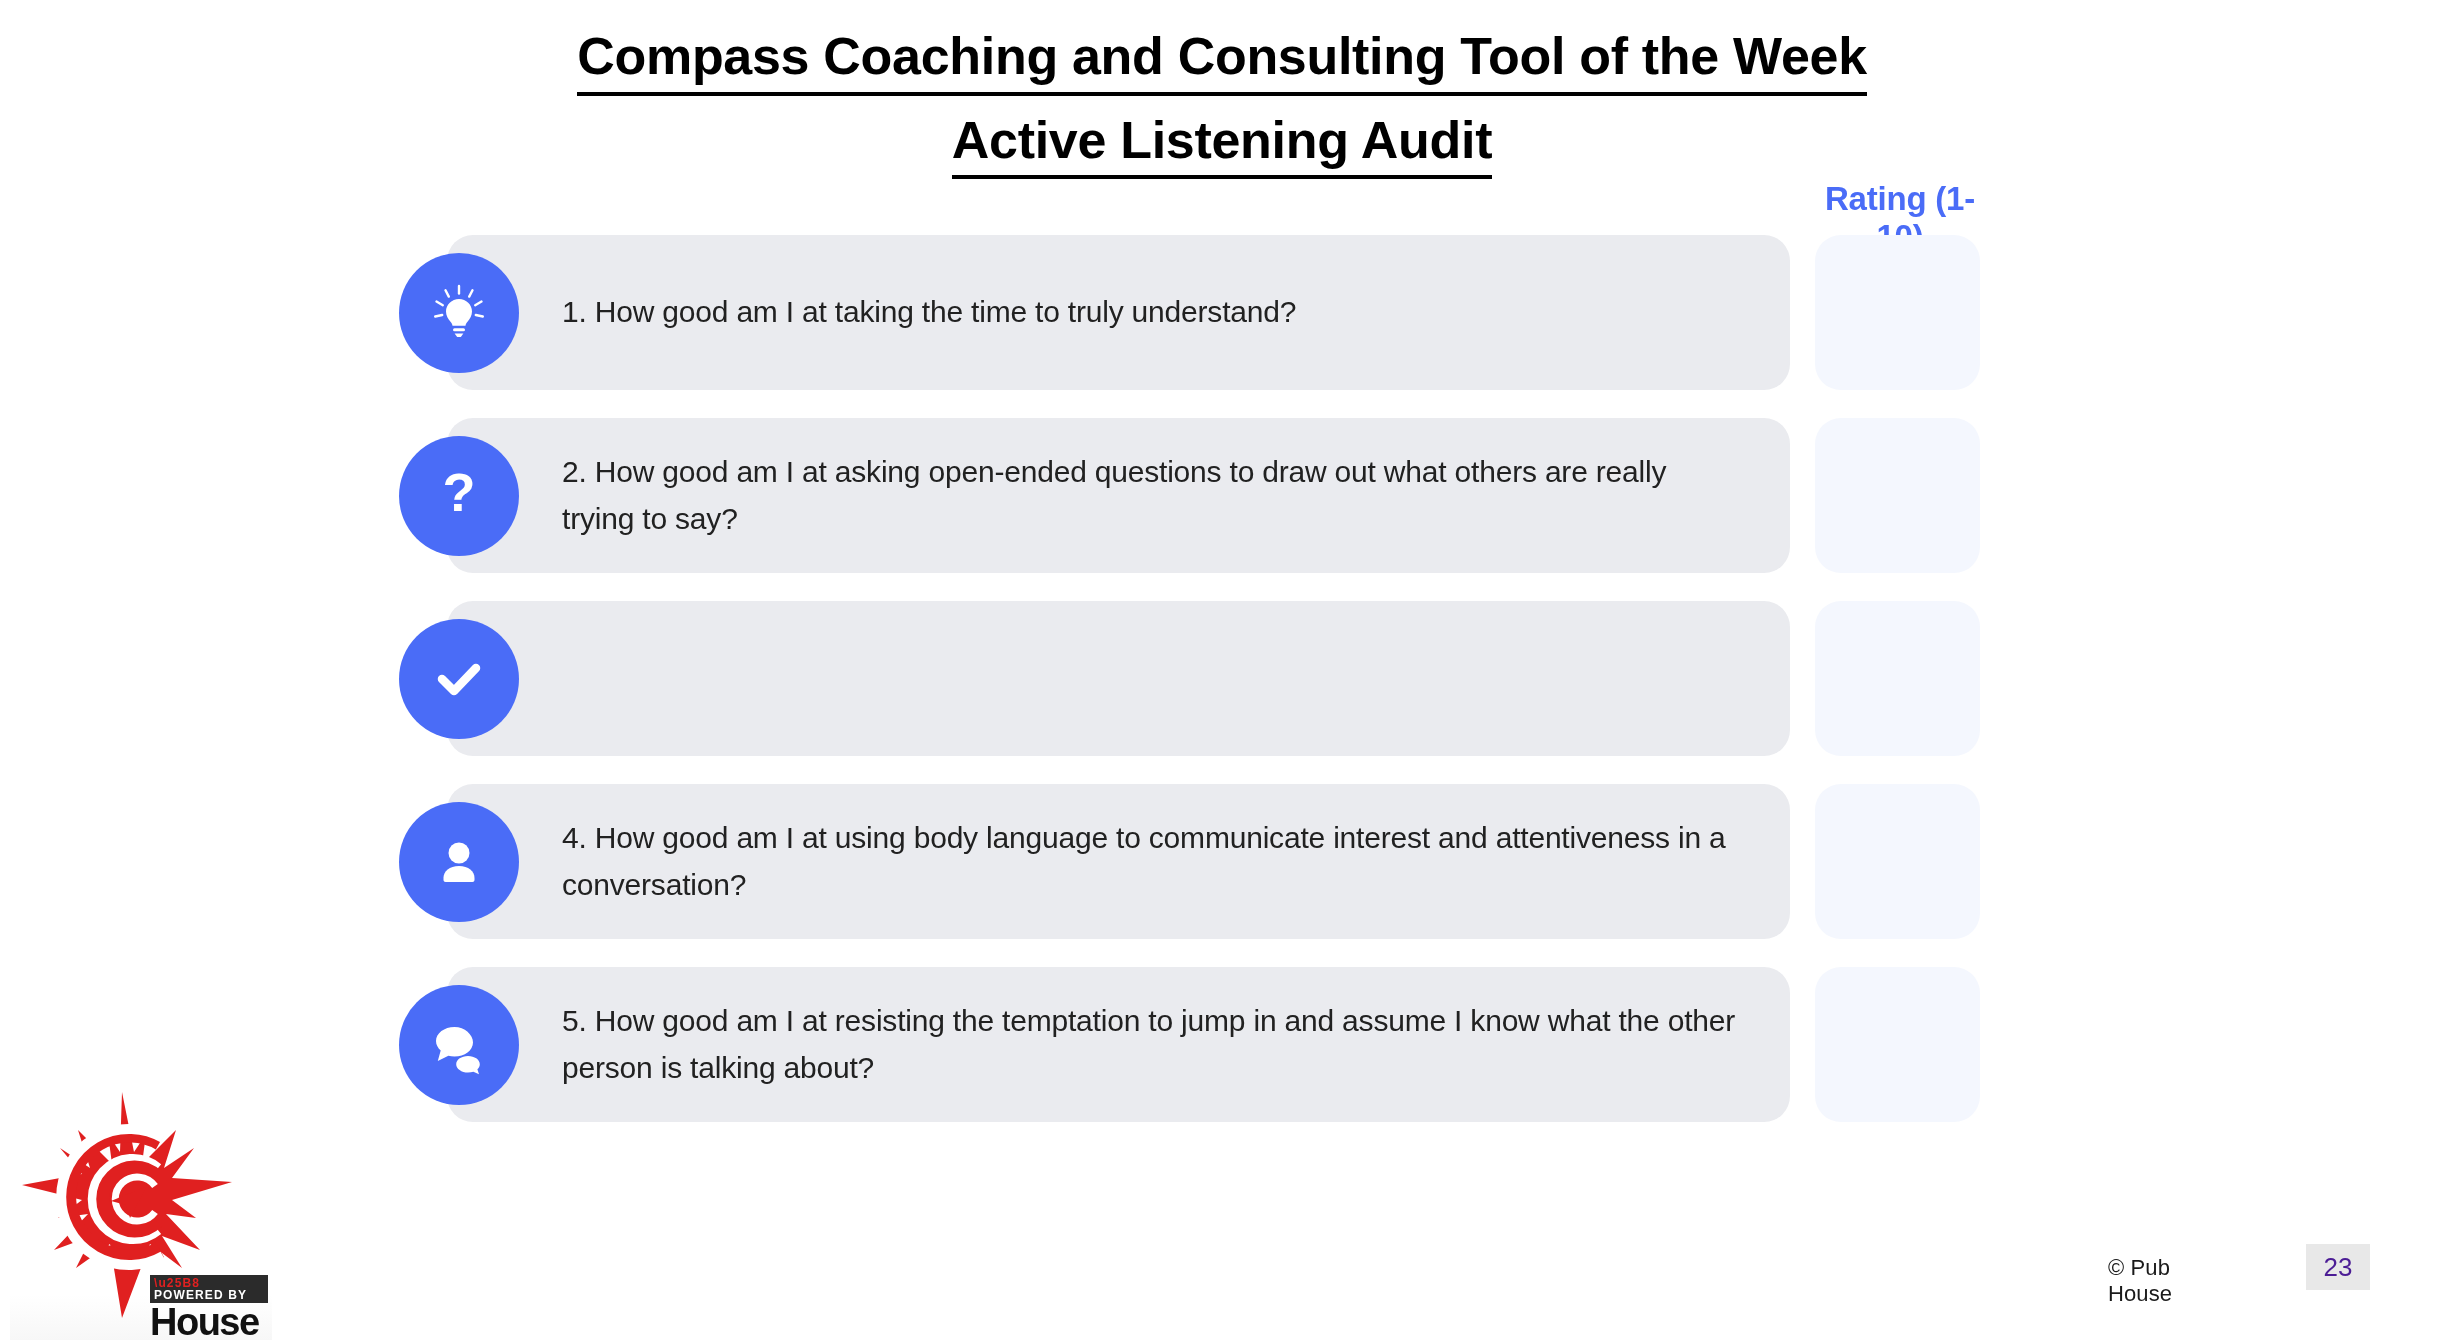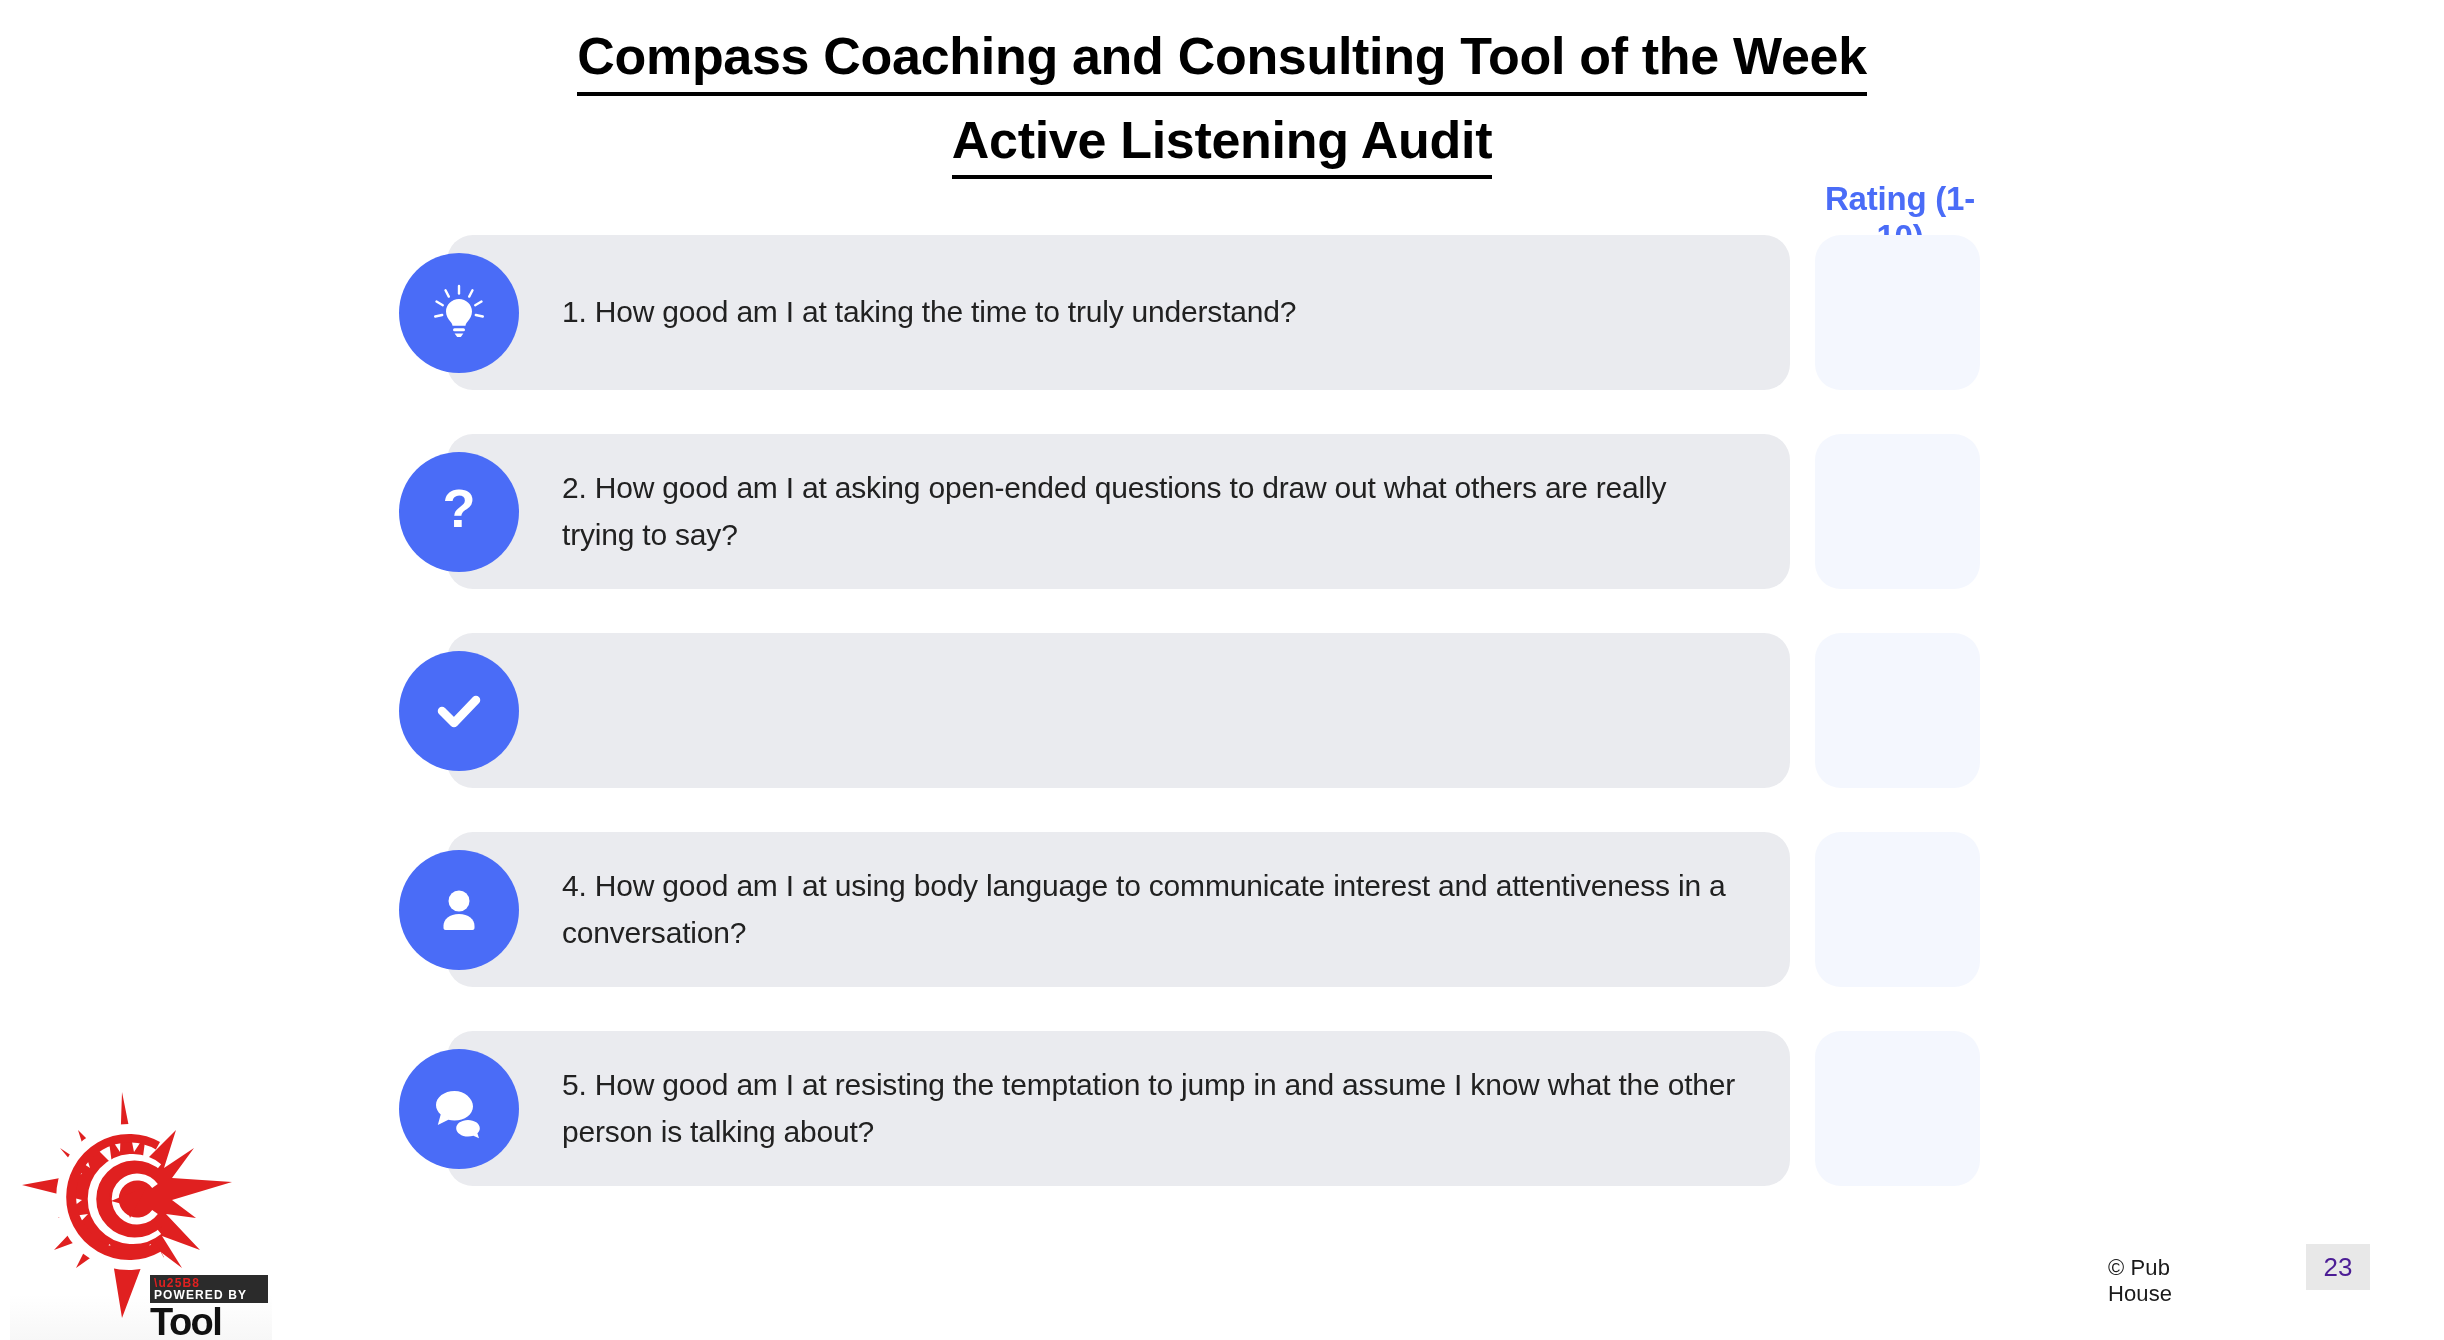--- a/index.html
+++ b/index.html
@@ -53,21 +53,21 @@
   
   .rows {
     position: absolute;
     top: 235px;
     left: 0;
     width: 2444px;
   }
   .row {
     position: relative;
     height: 155px;
-    margin-bottom: 44px;
+    margin-bottom: 28px;
   }
   .pill {
     position: absolute;
     left: 447px;
     top: 0;
     width: 1343px;
     height: 155px;
     background: #eaebef;
     border-radius: 26px;
   }
@@ -288,17 +288,17 @@
         </g>
 
         <path d="M129 96 L93 111 L108 115 L112 128 Z" fill="#e02020"></path>
       </svg>
     </div>
     <div class="giant-wrap">
       <span class="powered-badge">
         <span class="dot">\u25B8</span>
         <span>POWERED BY</span>
       </span>
-      <div class="giant-word">Tool</div>
+      <div class="giant-word">House</div>
     </div>
   </div>
 
 </div>
 
 </body></html>

